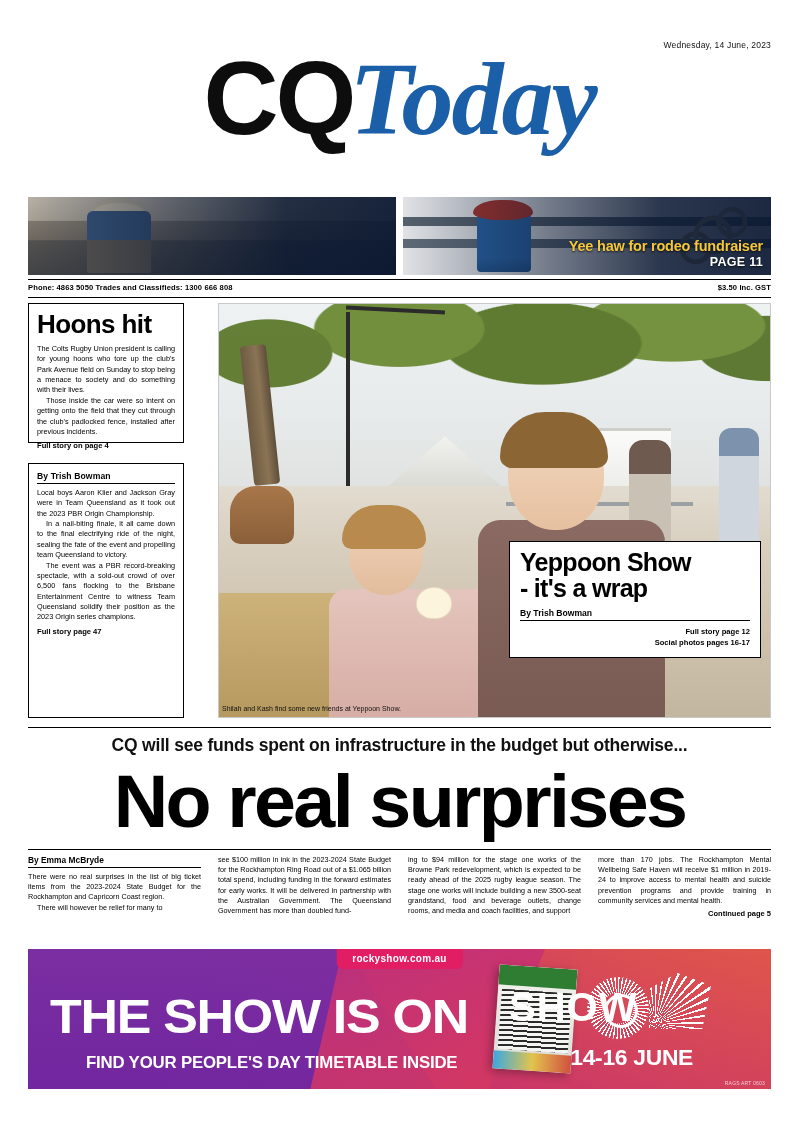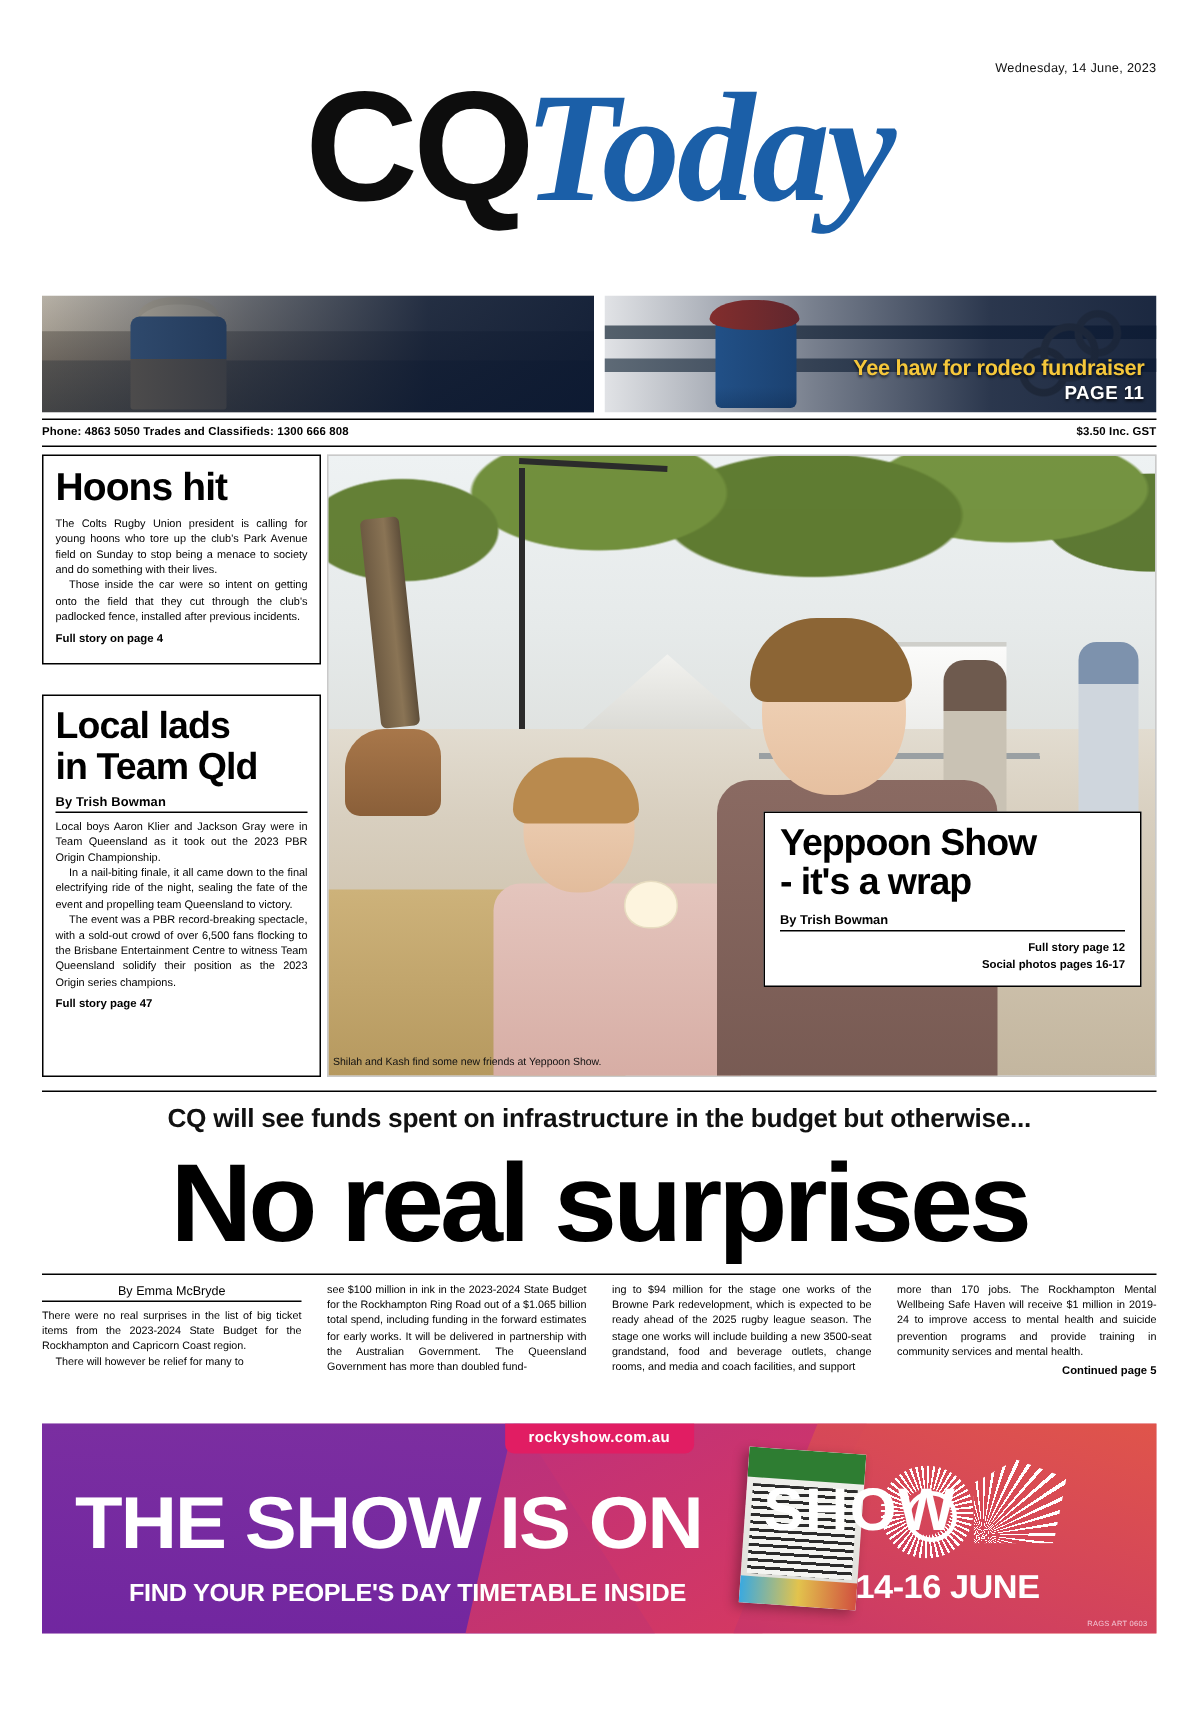--- a/index.html
+++ b/index.html
@@ -110,21 +110,21 @@
   .phonebar{
     position:absolute;left:28px;top:283px;width:743px;height:13px;
     font-size:7.6px;font-weight:700;color:#000;
   }
   .phonebar .left{position:absolute;left:0;top:0;letter-spacing:.1px;}
   .phonebar .right{position:absolute;right:0;top:0;letter-spacing:.1px;}
   .rule-bot{position:absolute;left:28px;top:297px;width:743px;border-top:1.6px solid #000;}
 
   
   .story-box{
-    position:absolute;left:28px;width:186px;border:1.4px solid #000;
+    position:absolute;left:28px;width:156px;border:1.4px solid #000;
     background:#fff;box-sizing:border-box;padding:7px 8px 7px 8px;
   }
   #hoons-box{top:303px;height:140px;}
   #lads-box{top:463px;height:255px;}
 
   .hl-1{
     font-size:26px;font-weight:700;line-height:1.0;letter-spacing:-.6px;
     margin:0 0 7px 0;font-family:"Liberation Sans",sans-serif;
   }
   .hl-2{
@@ -290,21 +290,21 @@
   .lead-rule{position:absolute;left:28px;top:849px;width:743px;border-top:1.2px solid #000;}
 
   .lead-cols{
     position:absolute;left:28px;top:855px;width:743px;height:88px;
   }
   .lcol{position:absolute;top:0;width:173px;}
   .lcol.c1{left:0;}
   .lcol.c2{left:190px;}
   .lcol.c3{left:380px;}
   .lcol.c4{left:570px;}
-  .lead-byline{font-size:8.4px;font-weight:400;margin:0 0 2px 0;text-align:center;}
+  .lead-byline{font-size:8.4px;font-weight:700;margin:0 0 2px 0;}
   .lead-byline-rule{border-top:1px solid #000;margin:0 0 4px 0;}
   .lead-body{font-size:7.2px;line-height:1.42;text-align:justify;margin:0;}
   .lead-body p{margin:0;}
   .lead-body p + p{text-indent:9px;}
   .cont{font-size:7.5px;font-weight:700;text-align:right;margin-top:3px;}
 
   
   .ad{
     position:absolute;left:28px;top:949px;width:743px;height:140px;overflow:hidden;
     background:linear-gradient(100deg,#7b2fa0 0%,#8e2f9e 18%,#b22d83 42%,#d63a63 64%,#e0504f 82%,#d8434f 100%);
@@ -442,24 +442,20 @@
   <div class="story-box" id="hoons-box">
     <h2 class="hl-1">Hoons hit</h2>
     <div class="body-sm">
       <p>The Colts Rugby Union president is calling for young hoons who tore up the club's Park Avenue field on Sunday to stop being a menace to society and do something with their lives.</p>
       <p>Those inside the car were so intent on getting onto the field that they cut through the club's padlocked fence, installed after previous incidents.</p>
     </div>
     <div class="refline">Full story on page 4</div>
   </div>
 
   <div class="story-box" id="lads-box">
-    <h2 class="hl-2">
-      <span>Local lads</span><br>
-      <span>in Team Qld</span>
-    </h2>
     <div class="byline">By Trish Bowman</div>
     <div class="byline-rule"></div>
     <div class="body-sm">
       <p>Local boys Aaron Klier and Jackson Gray were in Team Queensland as it took out the 2023 PBR Origin Championship.</p>
       <p>In a nail-biting finale, it all came down to the final electrifying ride of the night, sealing the fate of the event and propelling team Queensland to victory.</p>
       <p>The event was a PBR record-breaking spectacle, with a sold-out crowd of over 6,500 fans flocking to the Brisbane Entertainment Centre to witness Team Queensland solidify their position as the 2023 Origin series champions.</p>
     </div>
     <div class="refline">Full story page 47</div>
   </div>
 

